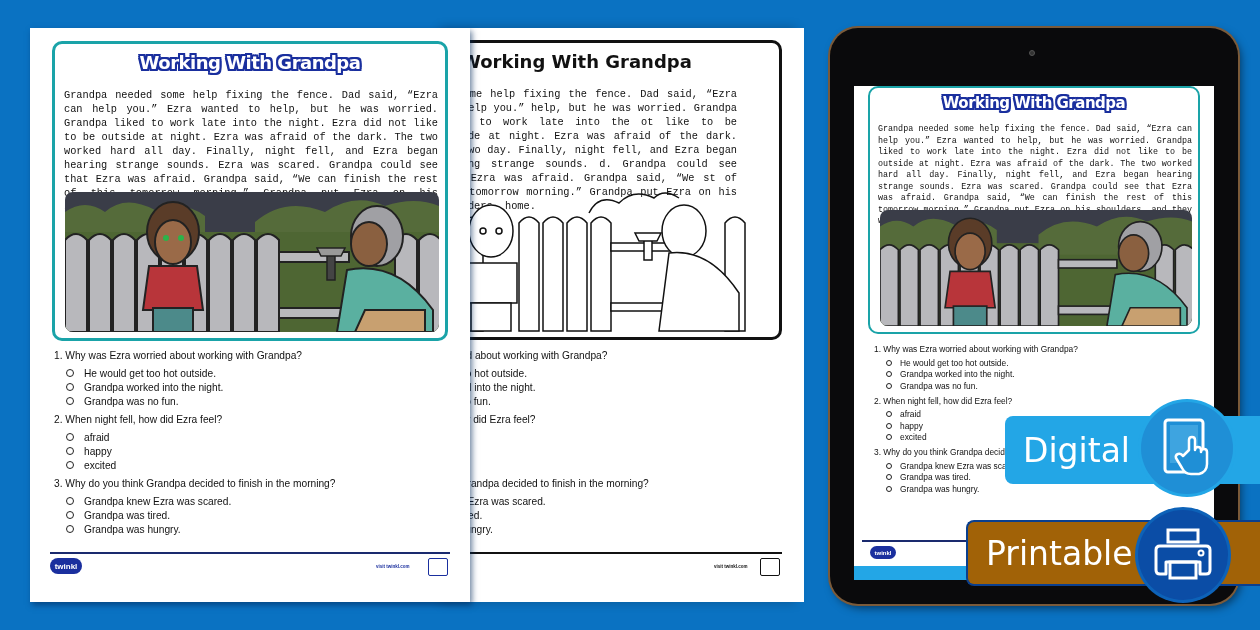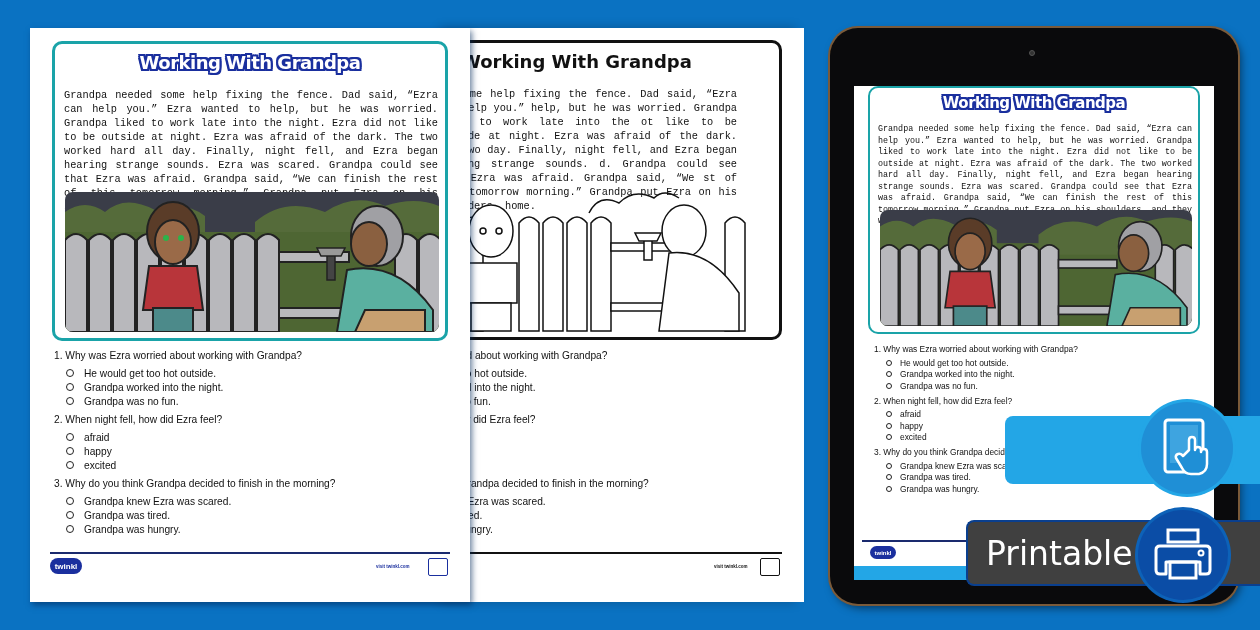--- a/index.html
+++ b/index.html
@@ -74,21 +74,21 @@
     position: absolute; left: 24px; top: 58px; width: 360px; height: 494px;
     background: #fff; overflow: hidden;
   }
   #tablet .screen-bar { position: absolute; left: 0; bottom: 0; width: 100%; height: 14px; background: #23a6e6; }
 
   .tag {
     position: absolute; z-index: 5; display: flex; align-items: center;
     color: #fff; font-family: "DejaVu Sans", sans-serif;
   }
   #tag-digital { left: 1005px; top: 416px; width: 255px; height: 68px; background: #23a6e6; border-radius: 8px 0 0 8px; }
-  #tag-printable { left: 966px; top: 520px; width: 294px; height: 66px; background: #404040; border-radius: 8px 0 0 8px; border: 2px solid #0a3f8e; border-right: none; }
+  #tag-printable { left: 966px; top: 520px; width: 294px; height: 66px; background: #a16207; border-radius: 8px 0 0 8px; border: 2px solid #0a3f8e; border-right: none; }
   .tag-label { font-size: 33px; padding-left: 18px; }
   .tag-circle {
     position: absolute; border-radius: 50%; display: flex; align-items: center; justify-content: center;
   }
   #tag-digital .tag-circle { left: 136px; top: -14px; width: 92px; height: 92px; background: #1f8fd6; box-shadow: 0 0 0 3px #23a6e6; }
   #tag-printable .tag-circle { left: 170px; top: -12px; width: 90px; height: 90px; background: #0b4da6; box-shadow: 0 0 0 3px #0d62b8; }
 </style>
 </head>
 <body>
 
@@ -335,20 +335,21 @@
           </div>
       </div>
     </div>
     <div class="footer-line" style="left:8px; top:454px; width:340px;"></div>
     <div class="twinkl-logo" style="left:16px; top:460px; width:26px; height:13px; font-size:6px;">twinkl</div>
     <div class="screen-bar"></div>
   </div>
 </div>
 
 <div class="tag" id="tag-digital">
+  <span class="tag-label">Digital</span>
   <div class="tag-circle">
     <svg width="56" height="64" viewBox="0 0 56 64">
       <rect x="6" y="4" width="38" height="52" rx="3" fill="none" stroke="#fff" stroke-width="3"></rect>
       <rect x="11" y="9" width="28" height="38" fill="#3ea4e0"></rect>
       <circle cx="25" cy="51" r="1.8" fill="#fff"></circle>
       <path d="M30 34 v-10 q0 -3 3 -3 q3 0 3 3 v10 q0 -3 3 -3 q3 0 3 3 v2 q0 -3 3 -3 q3 0 3 3 v12 q0 8 -8 10 h-8 q-6 0 -9 -6 l-6 -10 q-1 -3 2 -4 q3 -1 5 2z" fill="#1f8fd6" stroke="#fff" stroke-width="2.5" stroke-linejoin="round"></path>
     </svg>
   </div>
 </div>
 

